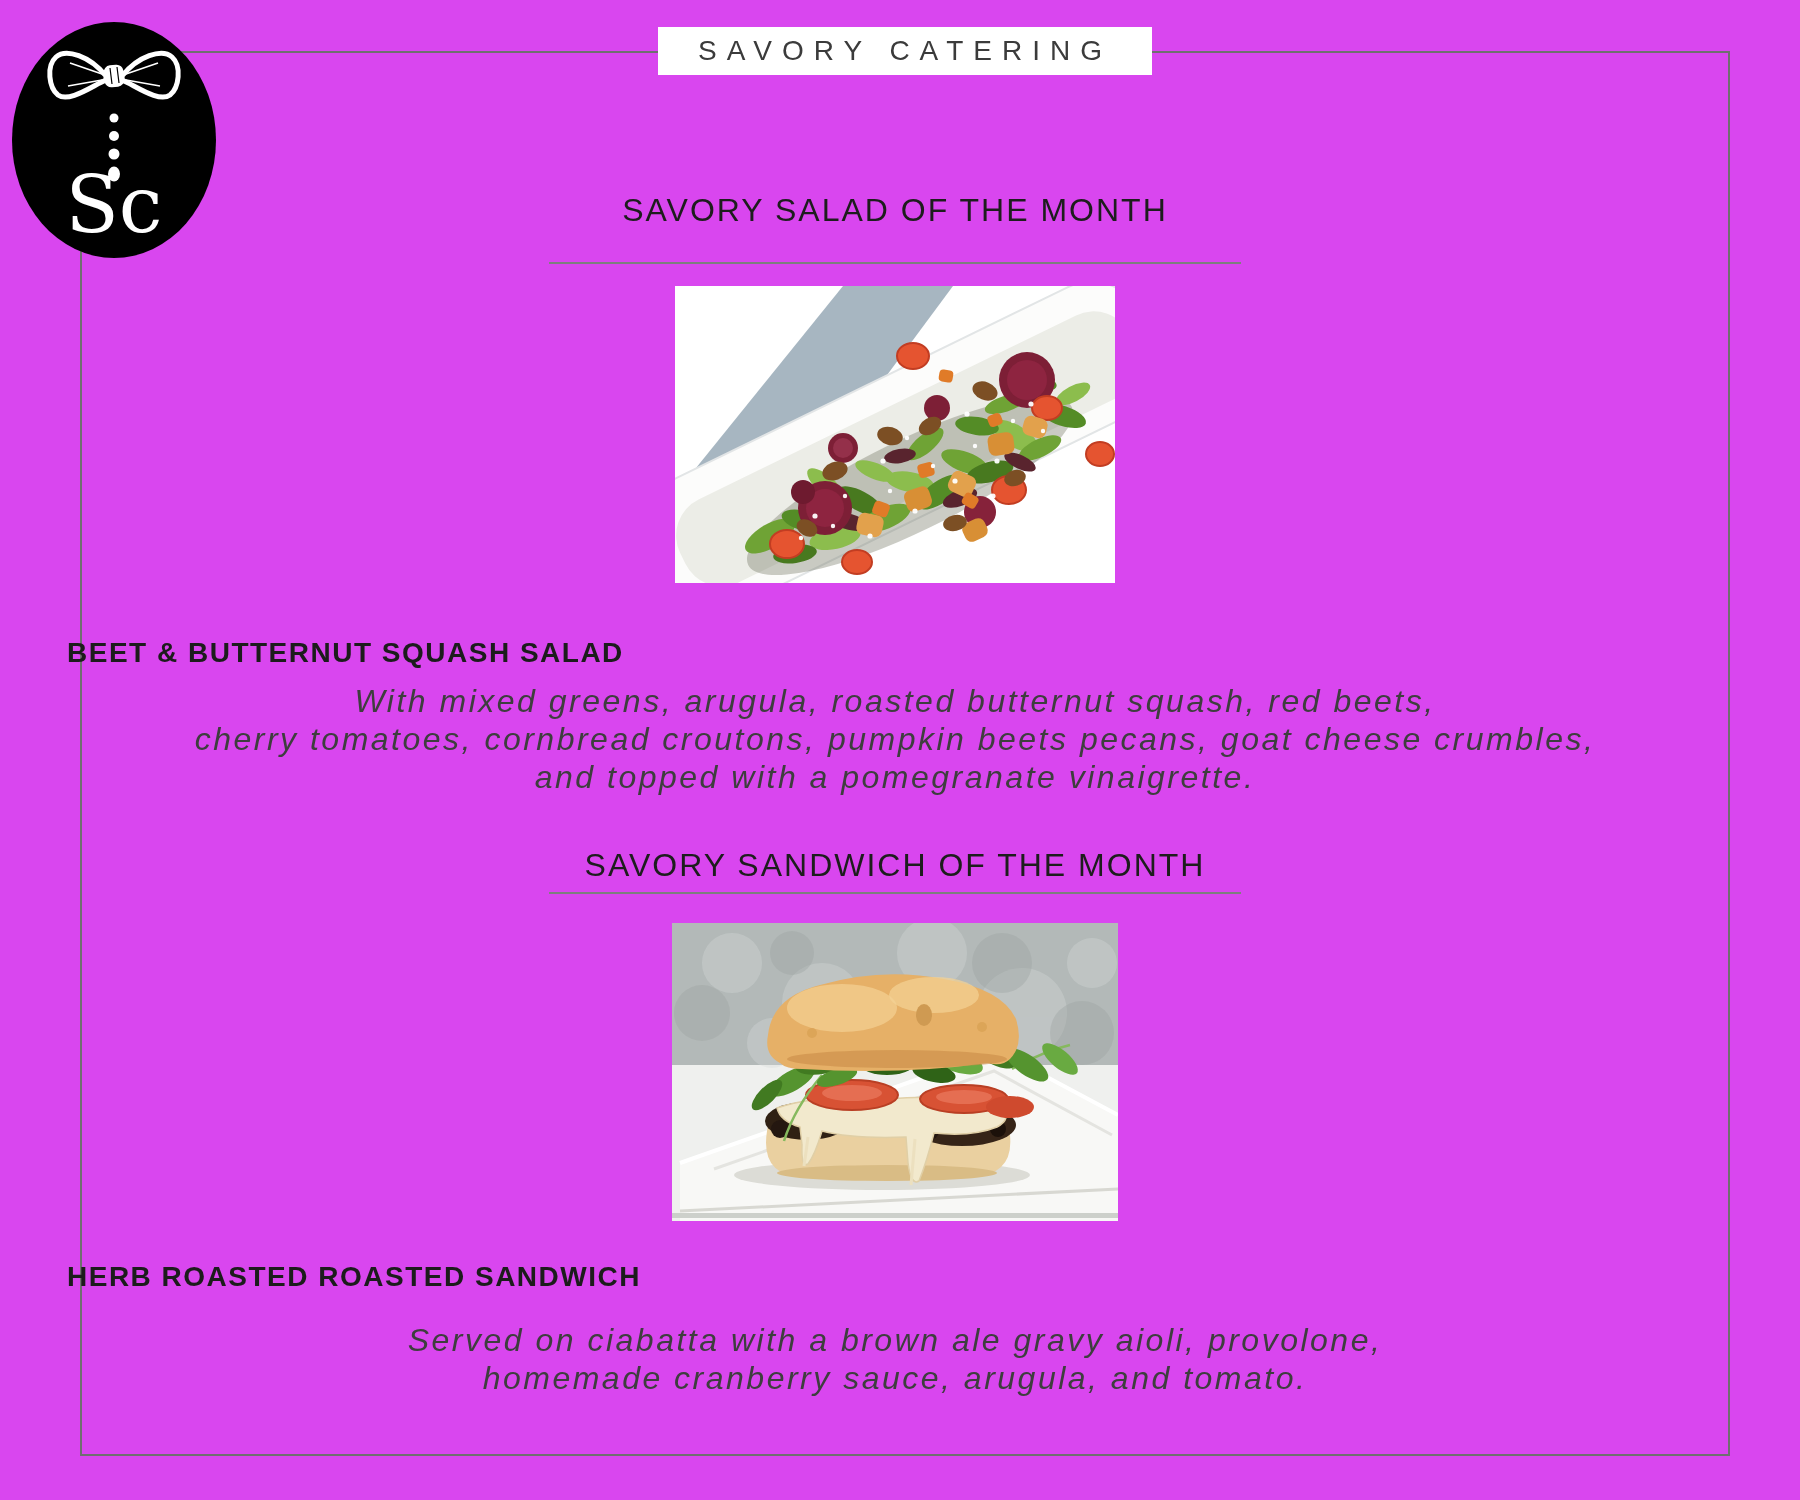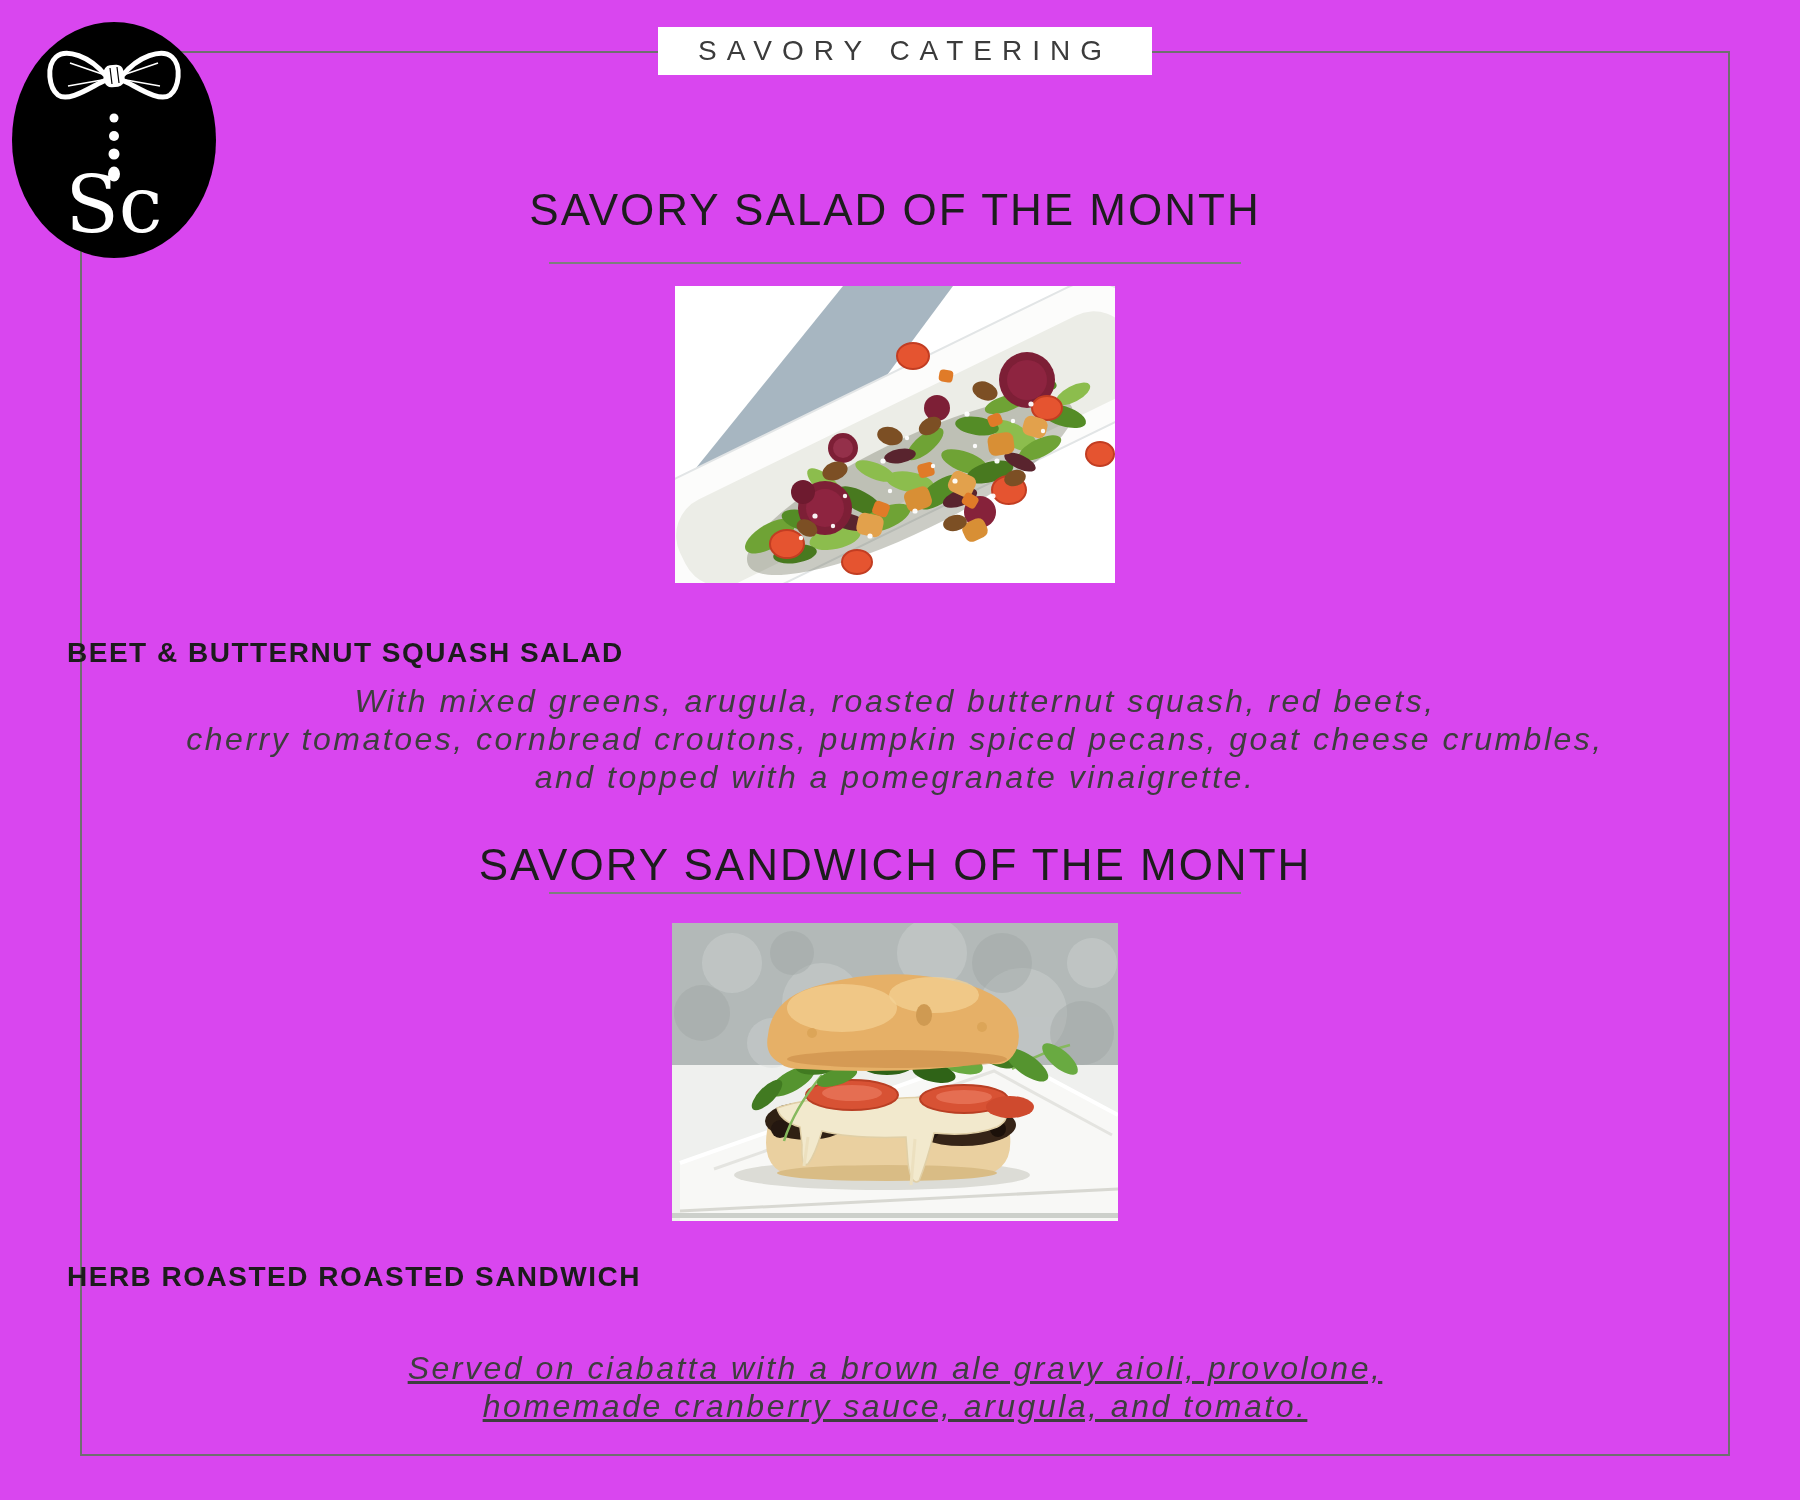--- a/index.html
+++ b/index.html
@@ -11,38 +11,38 @@
   
   .page-title{position:absolute;top:51px;left:905px;transform:translate(-50%,-50%);
               background:#ffffff;padding:8px 40px;white-space:nowrap;
               font-size:28px;letter-spacing:10px;font-weight:500;color:#3b3b3b;}
   
   .logo{position:absolute;left:12px;top:22px;width:204px;height:236px;}
   .logo svg{display:block;width:100%;height:100%;}
   
   .content{position:absolute;left:67px;top:0;width:1656px;height:1500px;}
   .h-section{position:absolute;width:100%;text-align:center;
-             font-size:44px;line-height:52px;letter-spacing:2px;
+             font-size:32px;line-height:52px;letter-spacing:2px;
              font-weight:400;color:#1d1d1d;}
   .divider{position:absolute;left:50%;transform:translateX(-50%);
            width:692px;height:0;border-top:2px solid #7e7e7e;}
   .photo{position:absolute;left:50%;transform:translateX(-50%);}
   .photo svg{display:block;width:100%;height:100%;}
   .photo.salad{top:286px;width:440px;height:297px;}
   .photo.sandwich{top:923px;width:446px;height:298px;}
   .h-item{position:absolute;width:100%;
           font-size:28px;line-height:40px;letter-spacing:1.5px;
           font-weight:700;color:#1c1c1c;}
   .desc{position:absolute;width:100%;text-align:center;
         font-style:italic;font-size:32px;line-height:38px;letter-spacing:2.5px;color:#3e3e3e;}
   .desc div{white-space:nowrap;}
   #heading-1{top:184px;} #divider-1{top:262px;}
   #item-1{top:633px;}    #desc-1{top:682px;}
   #heading-2{top:839px;} #divider-2{top:892px;}
-  #item-2{top:1257px;}   #desc-2{top:1349px;text-decoration:underline;}
+  #item-2{top:1257px;}   #desc-2{top:1321px;}
 </style>
 </head>
 <body>
 
 <div class="canvas">
 
   <div class="frame"></div>
 
   <div class="page-title">SAVORY CATERING</div>
 
@@ -173,21 +173,21 @@
           <circle cx="158" cy="240" r="2.2"></circle>
             <circle cx="318" cy="210" r="2.6"></circle>
         </g>
       </svg>
     </div>
 
     <div class="h-item" id="item-1">BEET &amp; BUTTERNUT SQUASH SALAD</div>
 
     <div class="desc" id="desc-1">
       <div>With mixed greens, arugula, roasted butternut squash, red beets,</div>
-      <div>cherry tomatoes, cornbread croutons, pumpkin spiced pecans, goat cheese crumbles,</div>
+      <div>cherry tomatoes, cornbread croutons, pumpkin beets pecans, goat cheese crumbles,</div>
       <div>and topped with a pomegranate vinaigrette.</div>
     </div>
 
     <div class="h-section" id="heading-2">SAVORY SANDWICH OF THE MONTH</div>
     <div class="divider" id="divider-2"></div>
 
     <div class="photo sandwich">
       <svg viewBox="0 0 446 298">
         <rect x="0" y="0" width="446" height="298" fill="#eff0ee"></rect>
 

